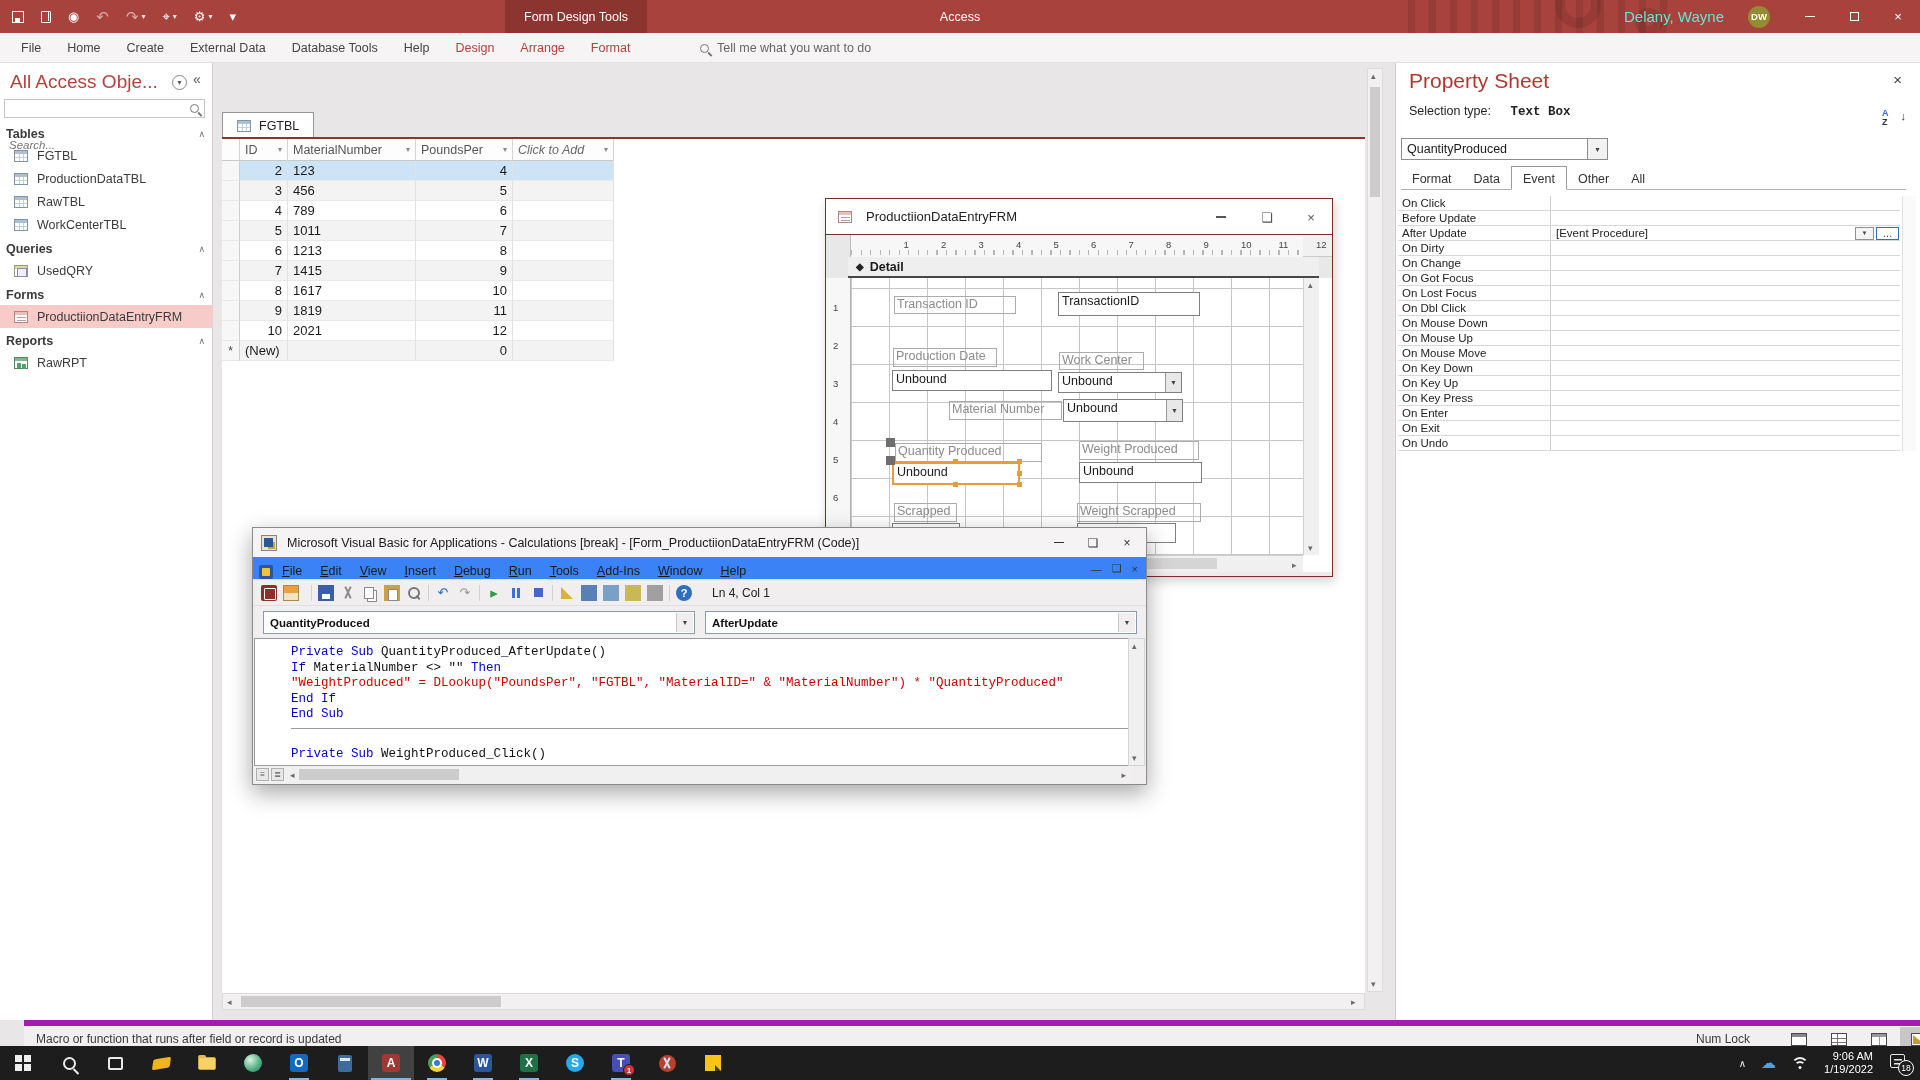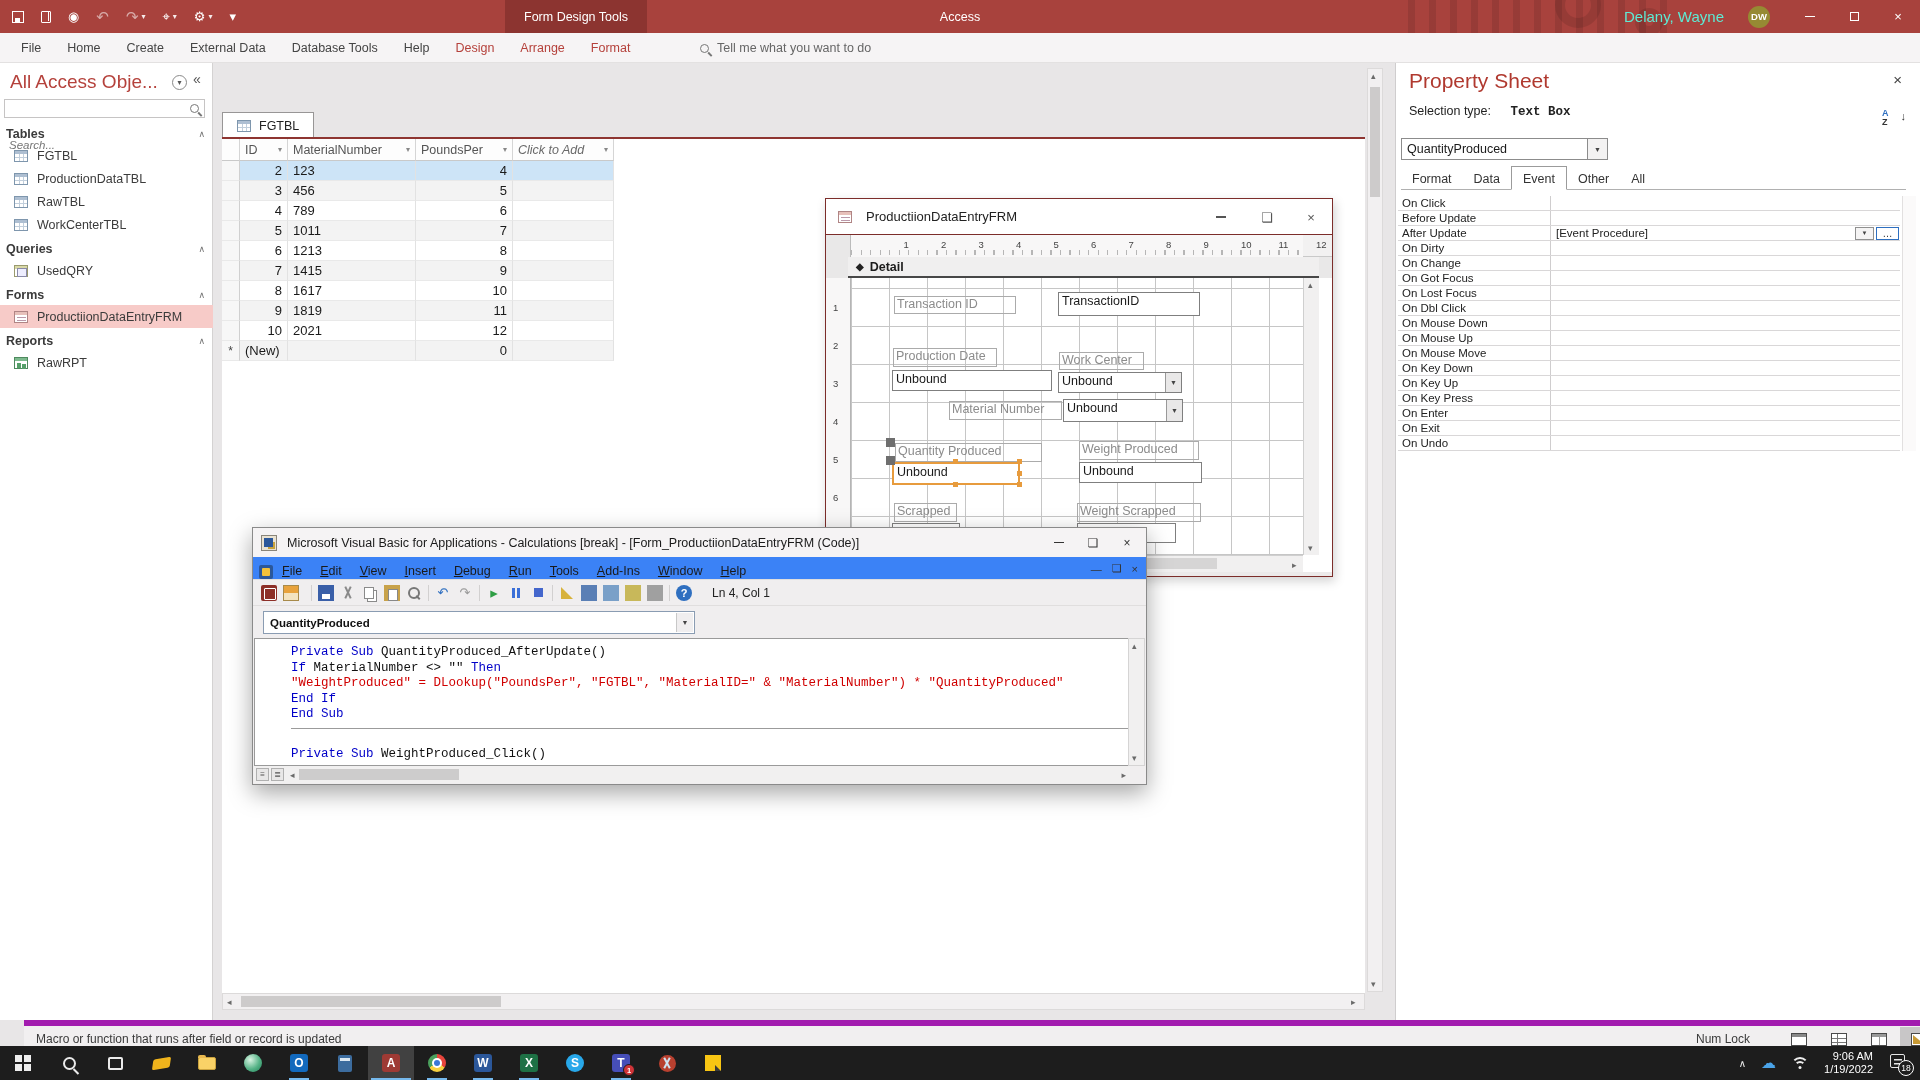--- a/index.html
+++ b/index.html
@@ -646,20 +646,24 @@
       <span class="vtb toolbox-icon"></span>
       <span class="vtb-sep"></span>
       <span class="vtb help-icon">?</span>
       <span class="vba-pos">Ln 4, Col 1</span>
     </div>
   <div class="vba-combos">
     <div class="vba-combo" style="left:10px;width:432px;">
       <span>QuantityProduced</span>
       <span class="arr">▼</span>
     </div>
+    <div class="vba-combo" style="left:452px;width:432px;">
+      <span>AfterUpdate</span>
+      <span class="arr">▼</span>
+    </div>
   </div>
   <div class="vba-code">
     <div class="code-pad"><div class="code-line"><span class="tok-kw">Private Sub </span><span class="tok-id">QuantityProduced_AfterUpdate()</span></div><div class="code-line"><span class="tok-kw">If </span><span class="tok-id">MaterialNumber &lt;&gt; "" </span><span class="tok-kw">Then</span></div><div class="code-line"><span class="tok-err">"WeightProduced" = DLookup("PoundsPer", "FGTBL", "MaterialID=" &amp; "MaterialNumber") * "QuantityProduced"</span></div><div class="code-line"><span class="tok-kw">End If</span></div><div class="code-line"><span class="tok-kw">End Sub</span></div><div class="code-sep"></div><div class="code-line">&nbsp;</div><div class="code-line"><span class="tok-kw">Private Sub </span><span class="tok-id">WeightProduced_Click()</span></div></div>
   </div>
   <div class="vba-vscroll">
     <span class="sarrow" style="top:2px;left:3px;">▴</span>
     <span class="sarrow" style="bottom:2px;left:3px;">▾</span>
   </div>
   <div class="vba-hscroll">
     <span class="proc-btn">≡</span>

